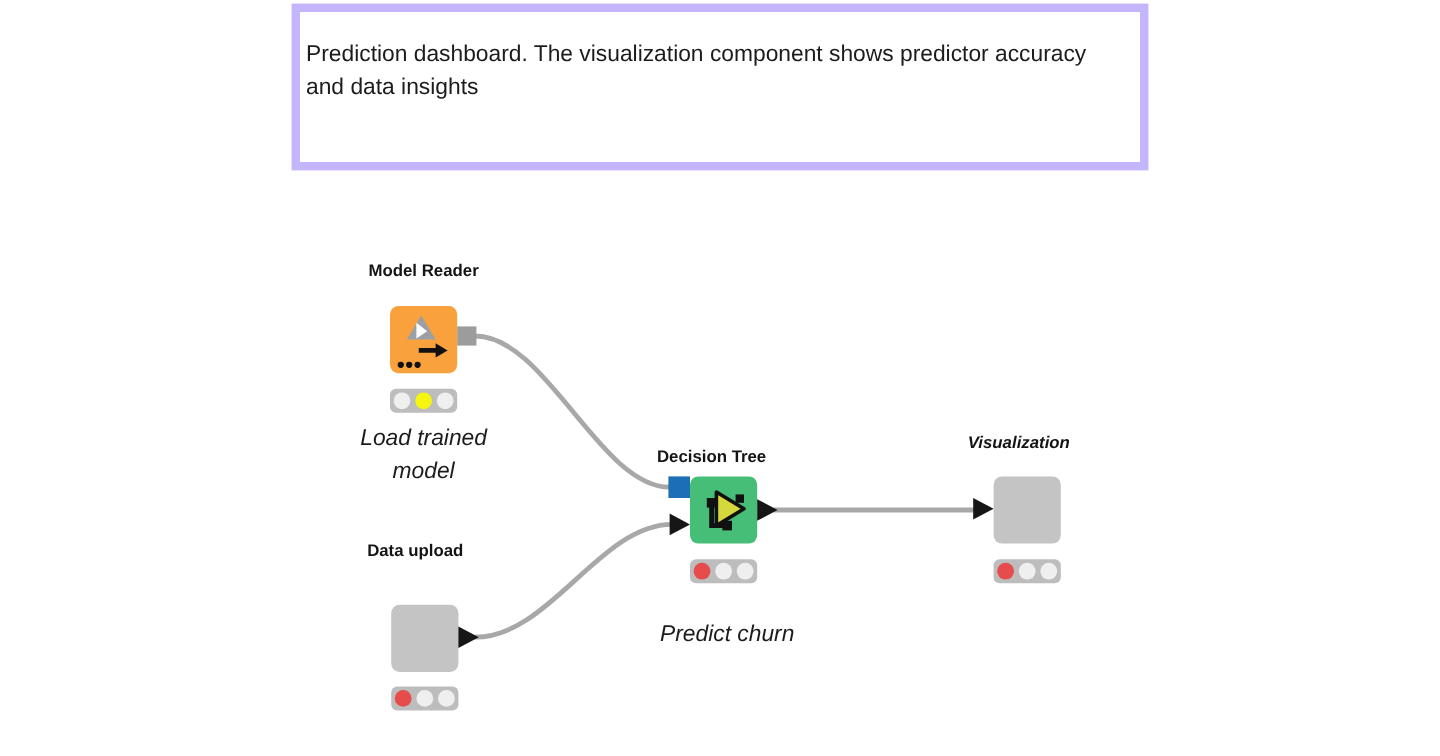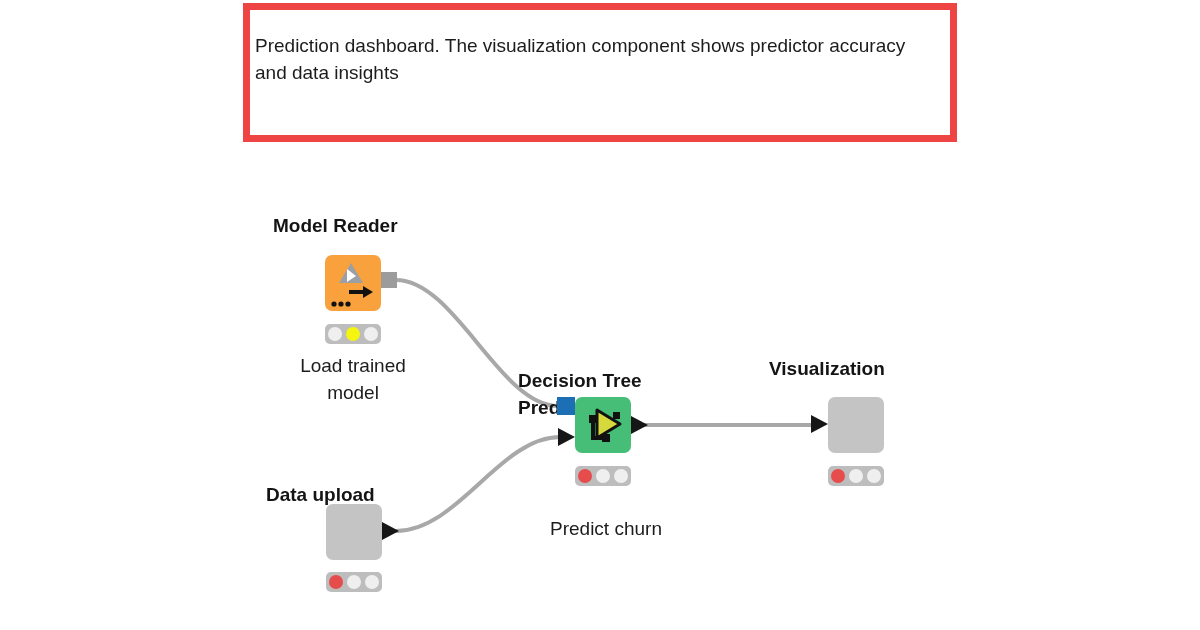--- a/index.html
+++ b/index.html
@@ -2,51 +2,51 @@
 <html><head>
 <meta charset="utf-8">
 <style>
   * { margin: 0; padding: 0; box-sizing: border-box; }
   html, body { width: 1200px; height: 630px; background: #ffffff; overflow: hidden; }
   body { position: relative; font-family: "Liberation Sans", sans-serif; color: #141414; }
 
   
   .annotation {
     position: absolute; left: 243px; top: 3px; width: 714px; height: 139px;
-    border: 7px solid #ef4444; background: #ffffff;
+    border: 7px solid #c4b5fd; background: #ffffff;
     padding: 22px 12px 0 5px;
     font-size: 19px; line-height: 27px; color: #1c1c1c;
   }
 
   
   .wires { position: absolute; left: 0; top: 0; width: 1200px; height: 630px; z-index: 1; }
   .wires path { stroke: #A8A8A8; stroke-width: 4; fill: none; stroke-linecap: round; }
 
   
   .node-body {
     position: absolute; width: 56px; height: 56px; border-radius: 7px; z-index: 2;
   }
   .node-body svg { position: absolute; left: 0; top: 0; }
   .body-model-reader { left: 325px; top: 255px; background: #F9A13C; }
   .body-data-upload  { left: 326px; top: 504px; background: #C4C4C4; }
   .body-predictor    { left: 575px; top: 397px; background: #47BE77; }
   .body-visualization{ left: 828px; top: 397px; background: #C4C4C4; }
 
   .node-title {
-    position: absolute; z-index: 2; 
-    font-weight: 700; font-size: 19px; line-height: 27px; color: #141414;
+    position: absolute; z-index: 2; text-align: center;
+    font-weight: 700; font-size: 14px; line-height: 27px; color: #141414;
   }
   .title-model-reader { left: 273px; top: 212px; width: 160px; }
-  .title-data-upload  { left: 266px; top: 445px; width: 160px; margin-top: 36px; }
+  .title-data-upload  { left: 266px; top: 445px; width: 160px; }
   .title-predictor    { left: 518px; top: 331px; width: 150px; margin-top: 36px; }
-  .title-visualization{ left: 769px; top: 355px; width: 160px; }
+  .title-visualization{ left: 769px; top: 355px; width: 160px; font-style: italic; }
 
   .node-label {
     position: absolute; z-index: 2; text-align: center;
-    font-size: 19px; line-height: 27px; color: #1c1c1c;
+    font-size: 19px; line-height: 27px; color: #1c1c1c; font-style: italic;
   }
   .label-model-reader { left: 288px; top: 352px; width: 130px; }
   .label-predictor    { left: 523px; top: 515px; width: 166px; }
 
   
   .port { position: absolute; z-index: 3; }
   .port-square-gray { left: 381px; top: 272px; width: 16px; height: 16px; background: #9C9C9C; }
   .port-square-blue { left: 557px; top: 397px; width: 18px; height: 18px; background: #1D6FB5; }
   .tri-right {
     width: 0; height: 0;

